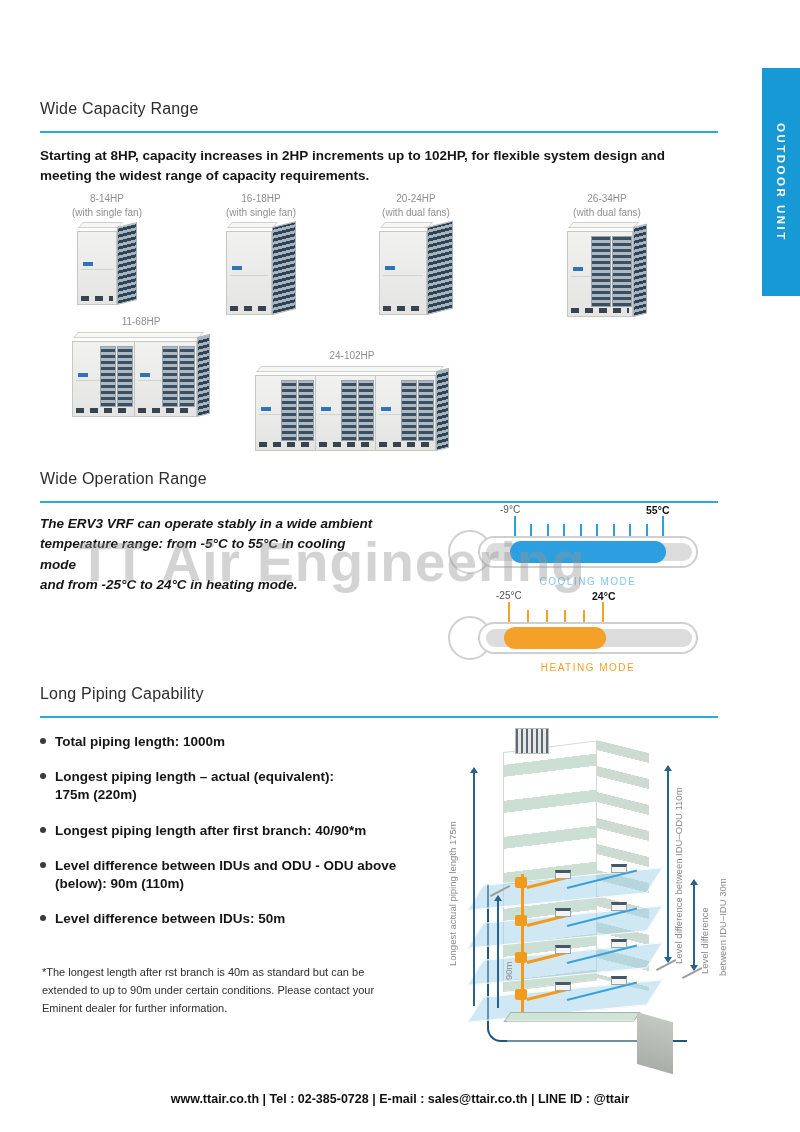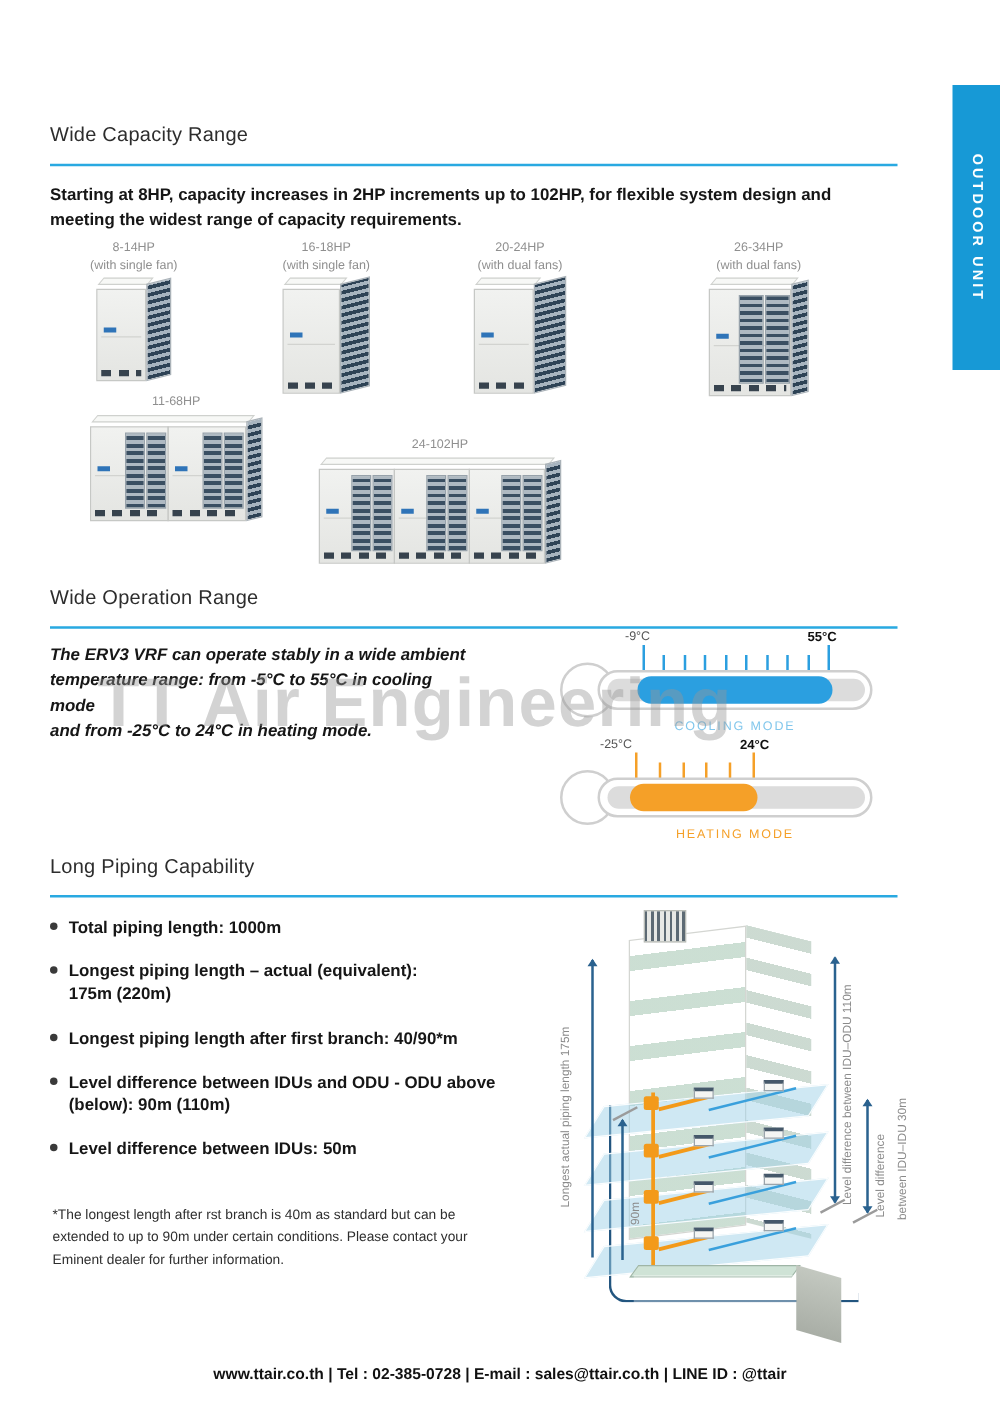--- a/index.html
+++ b/index.html
@@ -45,21 +45,21 @@
   .therm.heat .seg { left:56px; width:102px; background:#f5a028; }
   .therm .ticks { position:absolute; top:10px; height:30px; }
   .therm.cool .ticks { left:66px; width:148px; }
   .therm.heat .ticks { left:60px; width:94px; }
   .therm .tick { position:absolute; bottom:0; width:2px; }
   .therm.cool .tick { background:#2b9fe0; }
   .therm.heat .tick { background:#f5a028; }
   .therm .t-min { position:absolute; top:-2px; font-size:10px; color:#555; }
   .therm .t-max { position:absolute; top:-2px; font-size:10.5px; color:#111; font-weight:bold;text-align:right; }
   .therm.cool .t-min { left:52px; } .therm.cool .t-max { left:198px; }
-  .therm.heat .t-min { left:32px; } .therm.heat .t-max { left:144px; }
+  .therm.heat .t-min { left:48px; } .therm.heat .t-max { left:144px; }
   .therm .mode { position:absolute; left:30px; width:220px; top:70px; text-align:center; font-size:10px; letter-spacing:1.5px; }
   .therm.cool .mode { color:#82c7ec; }
   .therm.heat .mode { color:#f5a028; }
 
   
   .watermark { position:absolute; left:78px; top:530px; width:680px; font-size:55px; font-weight:bold;
                color:rgba(150,150,150,.42); white-space:nowrap; z-index:40; pointer-events:none; letter-spacing:1px; }
 
   
   .bullets { position:absolute; left:40px; top:733px; width:390px; list-style:none; }

